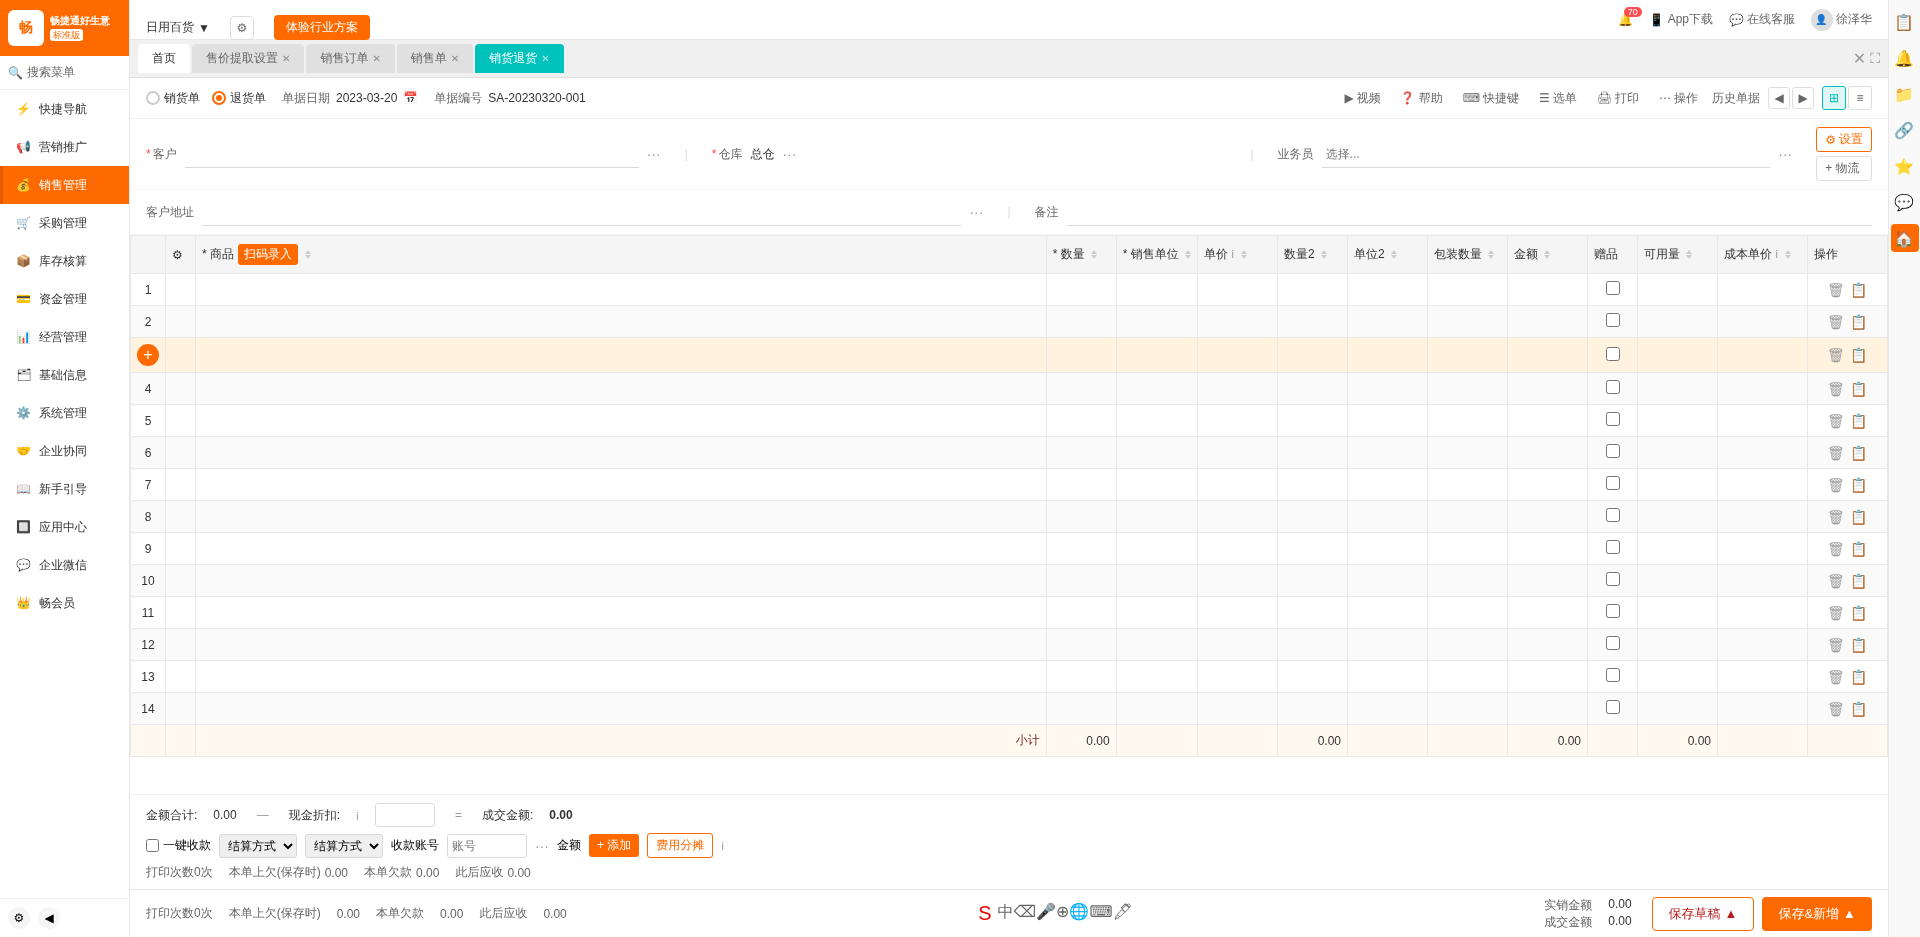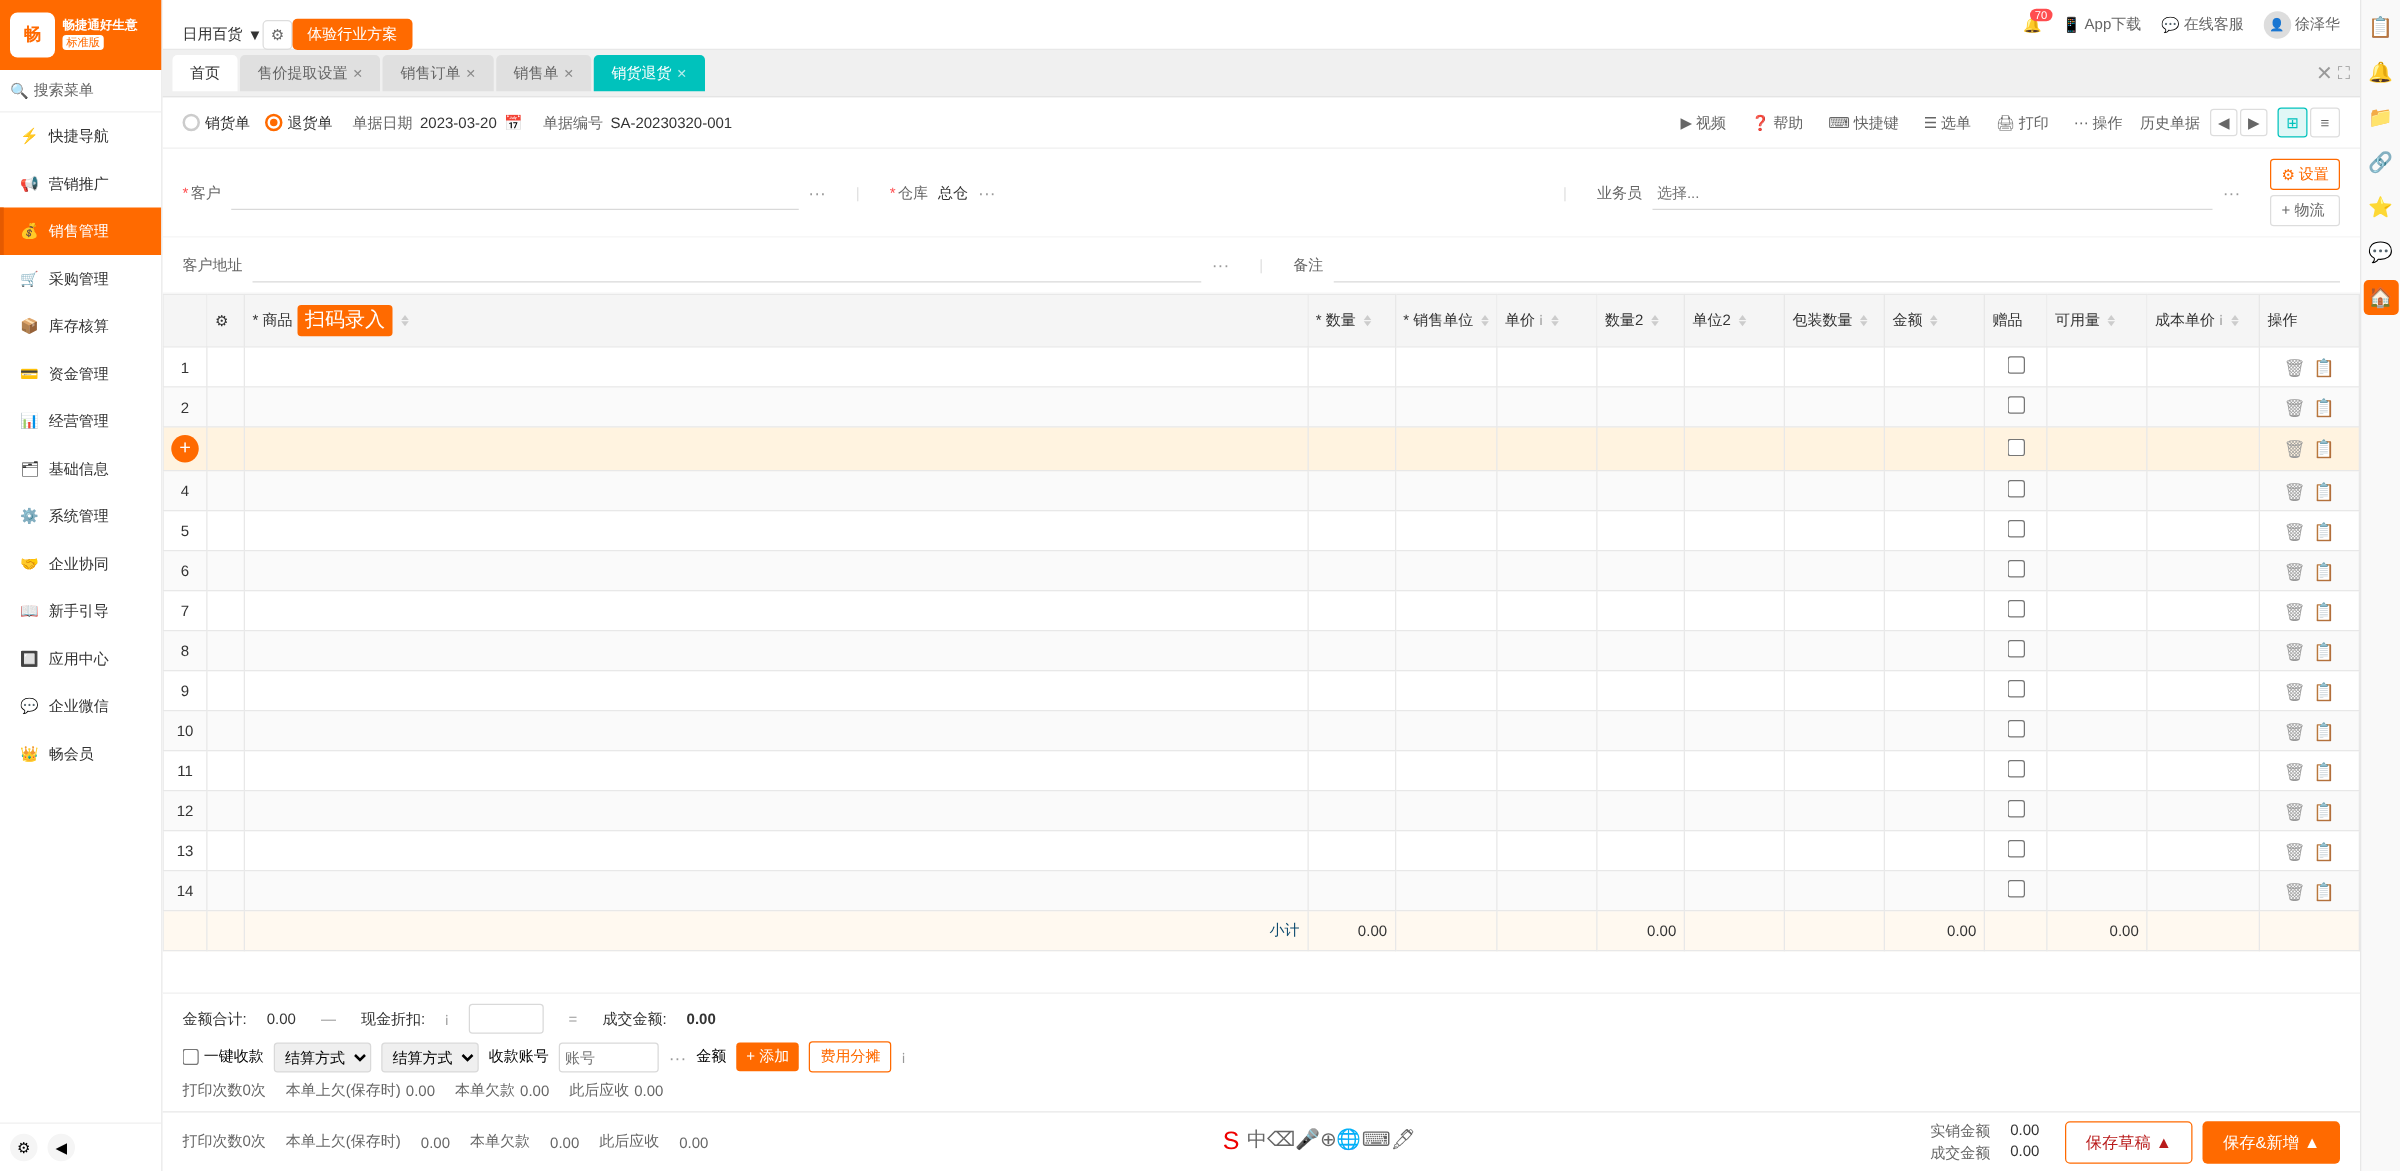--- a/index.html
+++ b/index.html
@@ -17,21 +17,21 @@
     .sidebar-item.active { background: #ff6a00; color: #fff; border-left: 3px solid #e55a00; }
     .sidebar-item-icon { width: 18px; height: 18px; display: flex; align-items: center; justify-content: center; flex-shrink: 0; }
     .sidebar-bottom { padding: 8px; display: flex; align-items: center; gap: 8px; border-top: 1px solid #f0f0f0; }
     .sidebar-bottom-icon { width: 22px; height: 22px; background: #f5f5f5; border-radius: 50%; display: flex; align-items: center; justify-content: center; cursor: pointer; }
 
     
     .main { flex: 1; display: flex; flex-direction: column; overflow: hidden; }
 
     
     .top-header { height: 40px; background: #fff; display: flex; align-items: center; justify-content: space-between; padding: 0 16px; border-bottom: 1px solid #e8e8e8; }
-    .top-header-left { display: flex; align-items: center; gap: 0; margin-top: 16px; }
+    .top-header-left { display: flex; align-items: center; gap: 20px; margin-top: 16px; }
     .daily-goods { display: flex; align-items: center; gap: 4px; color: #333; font-size: 12px; }
     .gear-btn { width: 24px; height: 24px; border: 1px solid #ddd; border-radius: 4px; display: flex; align-items: center; justify-content: center; cursor: pointer; color: #666; }
     .experience-btn { background: #ff6a00; color: #fff; border: none; border-radius: 4px; padding: 4px 12px; font-size: 12px; cursor: pointer; }
     .top-header-right { display: flex; align-items: center; gap: 16px; font-size: 12px; color: #666; }
     .notification-icon { position: relative; cursor: pointer; }
     .notification-badge { position: absolute; top: -6px; right: -8px; background: #ff4d4f; color: #fff; border-radius: 10px; font-size: 9px; padding: 0 4px; min-width: 16px; text-align: center; }
     .header-action { display: flex; align-items: center; gap: 3px; cursor: pointer; color: #666; }
     .user-avatar { width: 22px; height: 22px; border-radius: 50%; background: #ddd; display: flex; align-items: center; justify-content: center; color: #666; font-size: 10px; }
 
     
@@ -84,21 +84,21 @@
     .data-table th .sort-icon { display: inline-flex; flex-direction: column; gap: 1px; margin-left: 3px; cursor: pointer; vertical-align: middle; }
     .data-table th .sort-icon span { width: 0; height: 0; border-left: 3px solid transparent; border-right: 3px solid transparent; }
     .data-table th .sort-icon .up { border-bottom: 4px solid #ccc; }
     .data-table th .sort-icon .down { border-top: 4px solid #ccc; }
     .data-table td { padding: 6px; border: 1px solid #e8e8e8; color: #333; height: 32px; }
     .data-table tr:nth-child(even) { background: #fafafa; }
     .data-table tr.highlighted { background: #fff3e0; }
     .data-table tr.highlighted td { background: #fff3e0; }
     .row-num { color: #999; text-align: center; width: 30px; }
     .add-row-btn { width: 22px; height: 22px; border-radius: 50%; background: #ff6a00; color: #fff; border: none; cursor: pointer; font-size: 16px; display: flex; align-items: center; justify-content: center; }
-    .scan-input-btn { background: #ff6a00; color: #fff; border: none; border-radius: 3px; padding: 2px 6px; font-size: 16px; cursor: pointer; white-space: nowrap; }
+    .scan-input-btn { background: #ff6a00; color: #fff; border: none; border-radius: 3px; padding: 2px 6px; font-size: 12px; cursor: pointer; white-space: nowrap; }
     .checkbox-cell { text-align: center; }
     .checkbox-cell input[type="checkbox"] { width: 14px; height: 14px; cursor: pointer; }
     .action-icons { display: flex; gap: 6px; justify-content: center; }
     .action-icon { color: #999; cursor: pointer; font-size: 14px; }
     .subtotal-row { background: #fff9f0 !important; }
     .subtotal-row td { color: #333; font-size: 12px; }
     .col-seq { width: 30px; }
     .col-gear { width: 30px; text-align: center; }
     .col-product { min-width: 140px; }
     .col-qty { width: 70px; }
@@ -774,21 +774,21 @@
                 <div class="action-icons">
                   <span class="action-icon">🗑</span>
                   <span class="action-icon">📋</span>
                 </div>
               </td>
             </tr>
 
           <tr class="subtotal-row">
             <td class="row-num"></td>
             <td></td>
-            <td style="text-align:right;color:#0c4a6e;">小计</td>
+            <td style="text-align:right;color:#7f1d1d;">小计</td>
             <td style="text-align:right;">0.00</td>
             <td></td>
             <td></td>
             <td style="text-align:right;">0.00</td>
             <td></td>
             <td></td>
             <td style="text-align:right;">0.00</td>
             <td></td>
             <td style="text-align:right;">0.00</td>
             <td></td>

